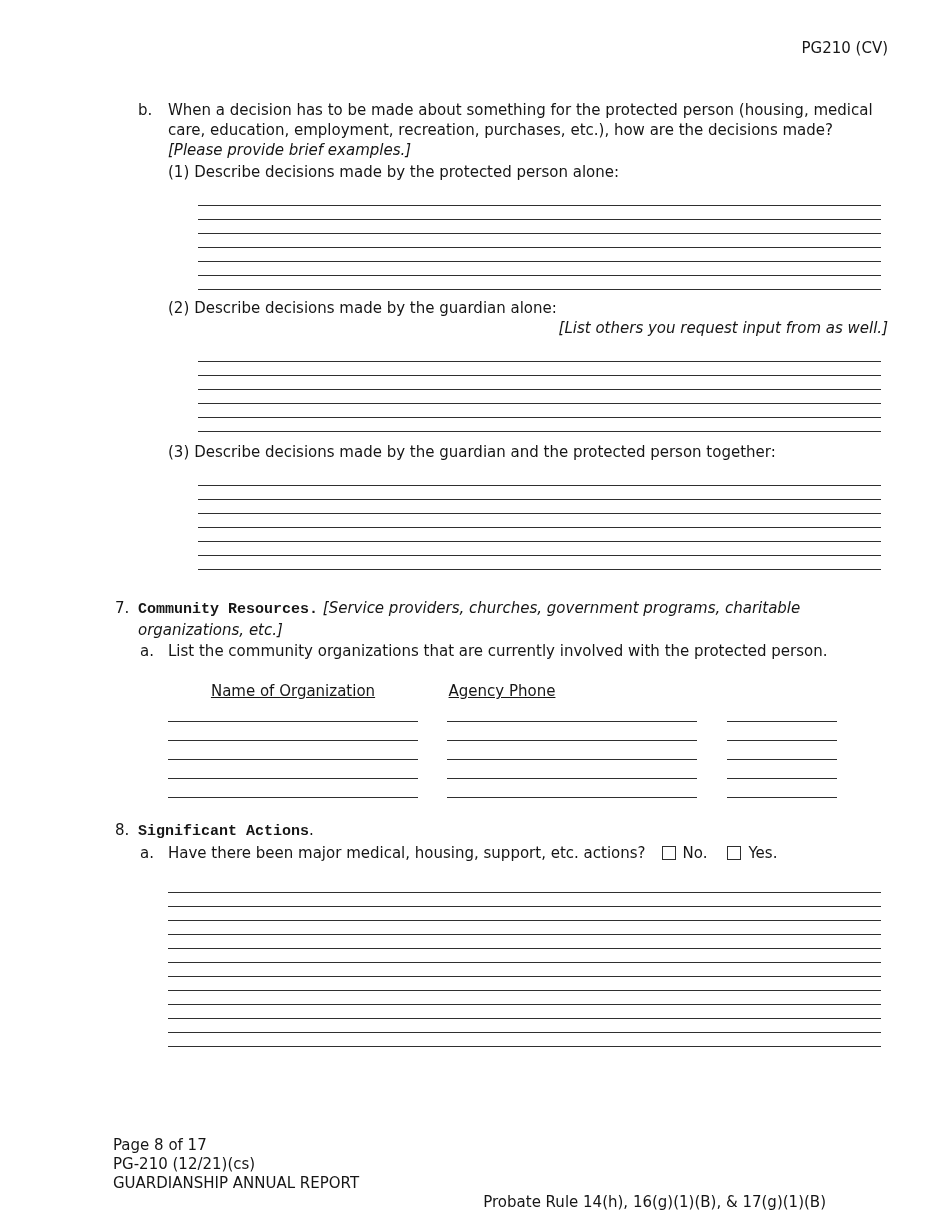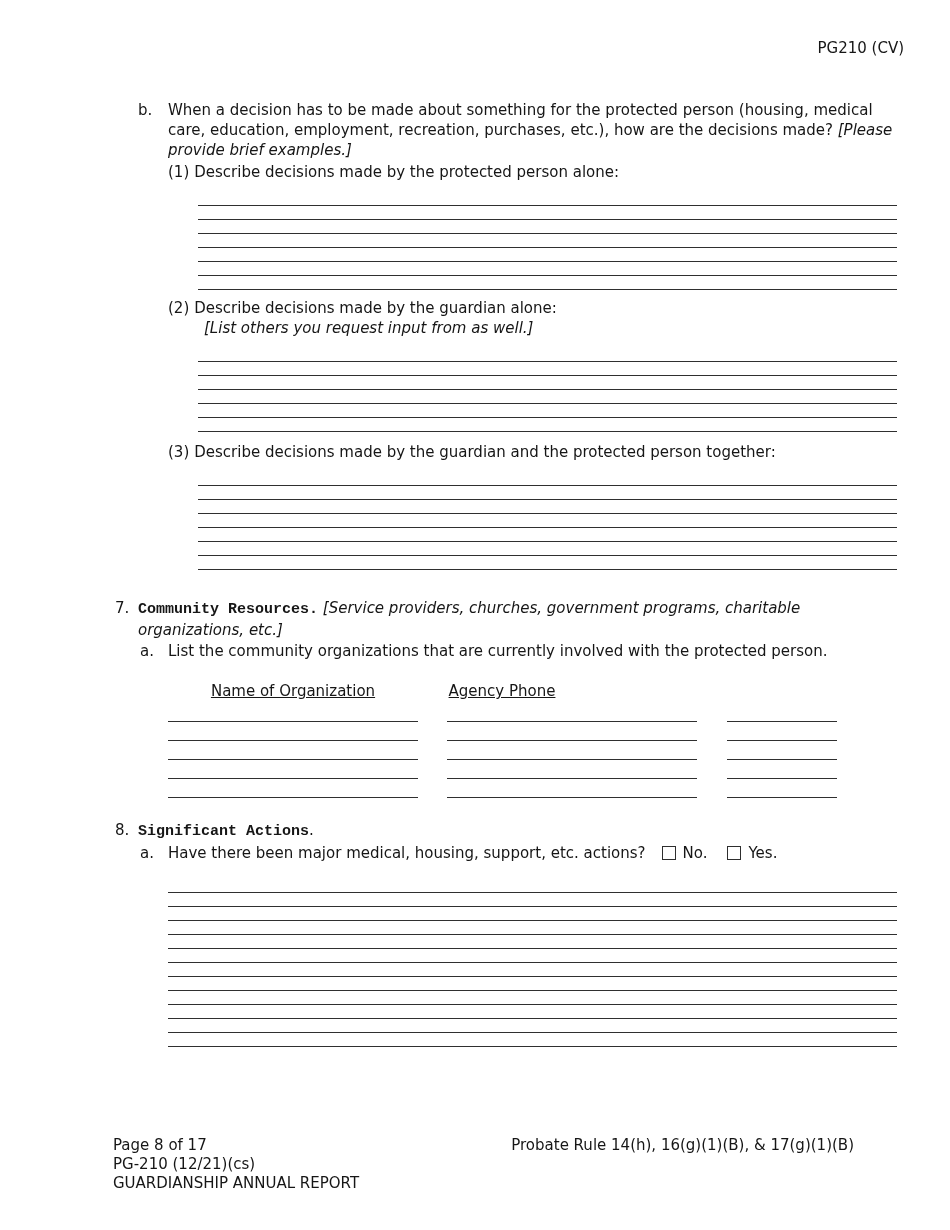--- a/index.html
+++ b/index.html
@@ -7,21 +7,21 @@
   .page {
     position: relative;
     width: 950px;
     height: 1230px;
     margin: 0 auto;
     background: #ffffff;
     color: #161616;
     font-family: "DejaVu Sans", "Liberation Sans", sans-serif;
     font-size: 15px;
     line-height: 20px;
-    padding: 38px 46px 0 113px;
+    padding: 38px 62px 0 113px;
     overflow: hidden;
   }
   .form-code { text-align: right; margin-bottom: 42px; }
 
   .row { display: flex; }
   .qb-row { margin-left: 25px; }
   .item-label { width: 30px; flex: none; }
   .content { flex: 1; min-width: 0; }
 
   .sec-row { margin-left: 0; }
@@ -29,21 +29,21 @@
   .sub-row { margin-top: 1px; }
   .sub-label { width: 30px; flex: none; padding-left: 2px; }
 
   .italic { font-style: italic; }
   .bold { font-weight: bold; font-family: Liberation Mono, monospace; }
   .inl-label { padding-right: 5px; }
 
   .subitem { margin-top: 2px; }
   .subitem.s2 { margin-top: 8px; }
   .subitem.s3 { margin-top: 10px; }
-  .sub-note { margin-left: 36px; }
+  .sub-note { margin-left: 36px; text-align: right; }
 
   .blank-lines { margin: 10px 7px 0 30px; }
   .blank-lines.flush { margin-left: 0; }
   .blank-lines.actions { margin-top: 16px; }
   .blank-line { height: 14px; border-bottom: 1px solid #2f2f2f; }
 
   .section-7 { margin-top: 28px; }
   .section-8 { margin-top: 22px; }
 
   .table { margin: 4px 7px 0 30px; }
@@ -64,25 +64,26 @@
     border: 1px solid #2e2e2e;
     background: #ffffff;
     vertical-align: -2px;
     margin: 0 7px 0 16px;
   }
   .cb.second { margin-left: 20px; }
 
   .footer {
     position: absolute;
     left: 113px;
-    right: 96px;
+    right: 124px;
     top: 1136px;
     display: flex;
     justify-content: space-between;
     line-height: 19px;
+    flex-direction: column;
   }
   .f-right { text-align: right; }
 </style>
 </head>
 <body>
 
 <div class="page">
 
   <div class="form-code">PG210 (CV)</div>
 

